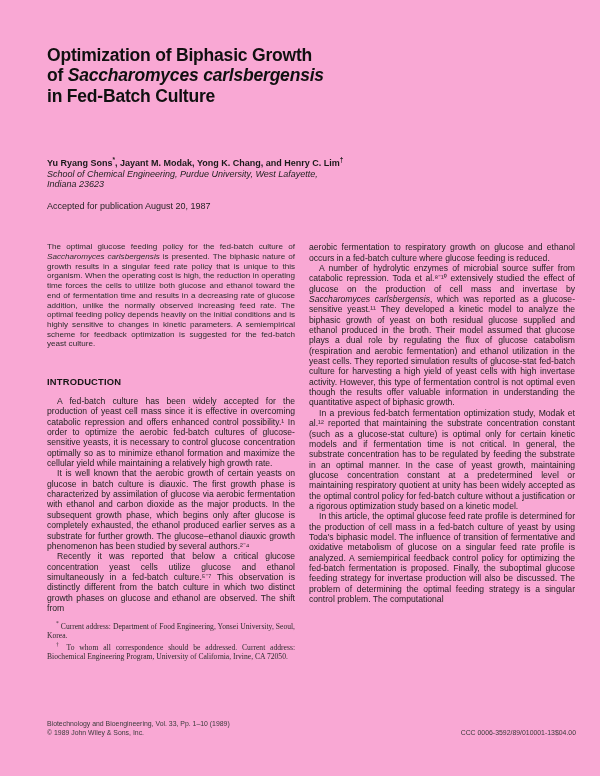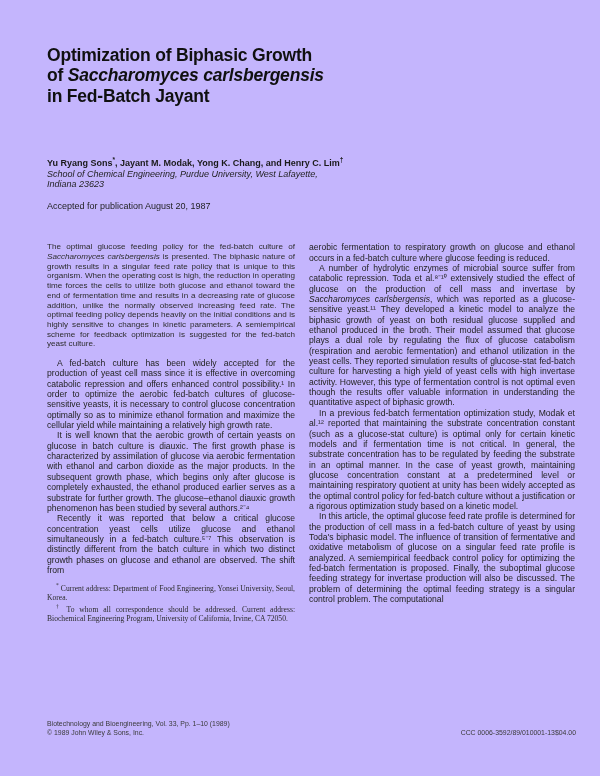--- a/index.html
+++ b/index.html
@@ -4,21 +4,21 @@
 <style>
   html, body { margin: 0; padding: 0; }
   body {
     width: 600px; height: 776px;
     background: #e9e9e9;
     font-family: "Liberation Sans", sans-serif;
   }
   .page {
     position: relative;
     width: 600px; height: 776px;
-    background: #c4b5fd;
+    background: #f9a8d4;
     overflow: hidden;
     color: #222;
   }
   .content { padding: 33px 25px 0 47px; }
 
   .title {
     font-family: "Liberation Sans", sans-serif;
     font-weight: bold;
     font-size: 17.5px;
     line-height: 20.4px;
@@ -116,34 +116,35 @@
   .footer-right { white-space: nowrap; }
 </style>
 </head>
 <body>
 
 <div class="page">
   <div class="content">
 
     <h1 class="title"><span>Optimization of Biphasic Growth</span><br>
       <span>of </span><span class="species">Saccharomyces carlsbergensis</span><br>
-      <span>in Fed-Batch Jayant</span>
+      <span>in Fed-Batch Culture</span>
     </h1>
 
     <div class="byline-block">
       <p class="authors"><span>Yu Ryang Sons</span><sup>*</sup><span>, Jayant M. Modak, Yong K. Chang, and Henry C. Lim</span><sup>†</sup></p>
       <p class="affiliation">School of Chemical Engineering, Purdue University, West Lafayette, Indiana 23623</p>
       <p class="accepted">Accepted for publication August 20, 1987</p>
     </div>
 
     <div class="columns">
 
       <div class="col-left">
         <p class="abstract"><span>The optimal glucose feeding policy for the fed-batch culture of </span><span class="species">Saccharomyces carlsbergensis</span><span> is presented. The biphasic nature of growth results in a singular feed rate policy that is unique to this organism. When the operating cost is high, the reduction in operating time forces the cells to utilize both glucose and ethanol toward the end of fermentation time and results in a decreasing rate of glucose addition, unlike the normally observed increasing feed rate. The optimal feeding policy depends heavily on the initial conditions and is highly sensitive to changes in kinetic parameters. A semiempirical scheme for feedback optimization is suggested for the fed-batch yeast culture.</span></p>
 
+        <h2 class="section-heading">INTRODUCTION</h2>
 
         <p class="body-par first indent">A fed-batch culture has been widely accepted for the production of yeast cell mass since it is effective in overcoming catabolic repression and offers enhanced control possibility.¹ In order to optimize the aerobic fed-batch cultures of glucose-sensitive yeasts, it is necessary to control glucose concentration optimally so as to minimize ethanol formation and maximize the cellular yield while maintaining a relatively high growth rate.</p>
         <p class="body-par indent">It is well known that the aerobic growth of certain yeasts on glucose in batch culture is diauxic. The first growth phase is characterized by assimilation of glucose via aerobic fermentation with ethanol and carbon dioxide as the major products. In the subsequent growth phase, which begins only after glucose is completely exhausted, the ethanol produced earlier serves as a substrate for further growth. The glucose–ethanol diauxic growth phenomenon has been studied by several authors.²⁻⁴</p>
         <p class="body-par indent">Recently it was reported that below a critical glucose concentration yeast cells utilize glucose and ethanol simultaneously in a fed-batch culture.⁵⁻⁷ This observation is distinctly different from the batch culture in which two distinct growth phases on glucose and ethanol are observed. The shift from</p>
 
         <div class="footnotes">
           <p class="footnote"><sup>*</sup><span> Current address: Department of Food Engineering, Yonsei University, Seoul, Korea.</span></p>
           <p class="footnote"><sup>†</sup><span> To whom all correspondence should be addressed. Current address: Biochemical Engineering Program, University of California, Irvine, CA 72050.</span></p>
         </div>
       </div>

